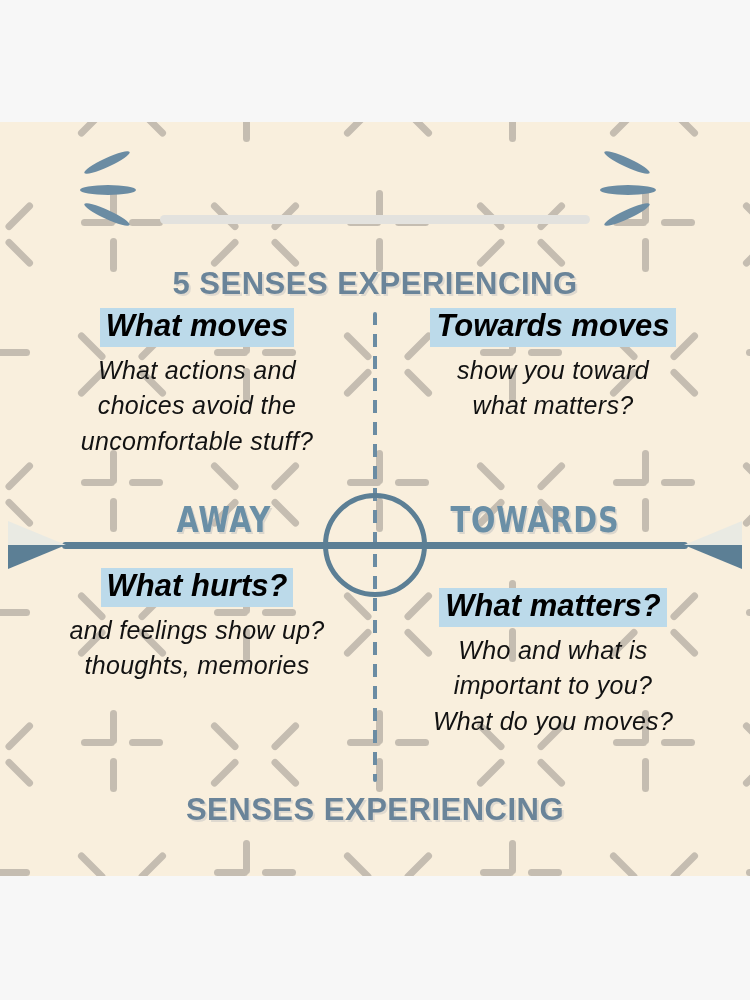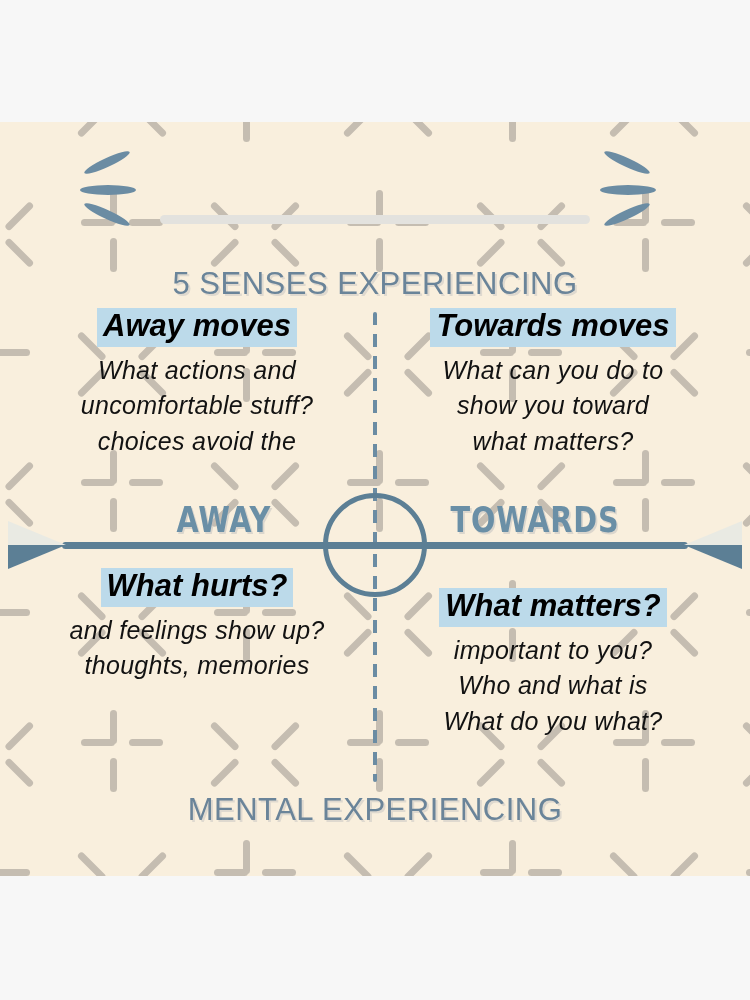--- a/index.html
+++ b/index.html
@@ -79,21 +79,21 @@
   #sparkle-left  .s3 { transform:rotate(25deg);  }
   #sparkle-right { left:598px; top:22px; }
   #sparkle-right .s1 { transform:rotate(25deg);  }
   #sparkle-right .s3 { transform:rotate(-25deg); }
 
   
   .section-header {
     position:absolute; left:0; width:750px;
     text-align:center;
     font-family:"Liberation Sans", sans-serif;
-    font-weight:normal;
+    font-weight:bold;
     font-size:31px;
     letter-spacing:0.5px;
     color:#6a8499;
     text-shadow:2px 2px 0 rgba(190,190,190,0.45);
   }
   #top-header    { top:144px; }
   #bottom-header { top:670px; }
 
   
   #v-axis {
@@ -452,65 +452,64 @@
       <i class="s2"></i>
       <i class="s3"></i>
   </div>
   <div class="sparkle" id="sparkle-right">
     <i class="s1"></i>
       <i class="s2"></i>
       <i class="s3"></i>
   </div>
 
   <div class="section-header" id="top-header">5 SENSES EXPERIENCING</div>
-  <div class="section-header" id="bottom-header">MENTAL EXPERIENCING</div>
+  <div class="section-header" id="bottom-header">SENSES EXPERIENCING</div>
 
   <div id="v-axis"></div>
   <div id="h-axis"></div>
   <div class="arrowhead" id="arrow-left">
     <span class="half-top"></span>
       <span class="half-bot"></span>
   </div>
   <div class="arrowhead" id="arrow-right">
     <span class="half-top"></span>
       <span class="half-bot"></span>
   </div>
   <div id="center-circle"></div>
 
   <div class="pole-label" id="label-away">AWAY</div>
   <div class="pole-label" id="label-towards">TOWARDS</div>
 
   <div class="quadrant" id="q-top-left">
-    <div class="q-title">Away moves</div>
+    <div class="q-title">What moves</div>
     <div class="q-body">
       <div>What actions and</div>
+      <div>choices avoid the</div>
       <div>uncomfortable stuff?</div>
-      <div>choices avoid the</div>
     </div>
   </div>
 
   <div class="quadrant" id="q-top-right">
     <div class="q-title">Towards moves</div>
     <div class="q-body">
-      <div>What can you do to</div>
       <div>show you toward</div>
       <div>what matters?</div>
     </div>
   </div>
 
   <div class="quadrant" id="q-bottom-left">
     <div class="q-title">What hurts?</div>
     <div class="q-body">
       <div>and feelings show up?</div>
       <div>thoughts, memories</div>
     </div>
   </div>
 
   <div class="quadrant" id="q-bottom-right">
     <div class="q-title">What matters?</div>
     <div class="q-body">
+      <div>Who and what is</div>
       <div>important to you?</div>
-      <div>Who and what is</div>
-      <div>What do you what?</div>
+      <div>What do you moves?</div>
     </div>
   </div>
 
 </div>
 
 </body></html>

